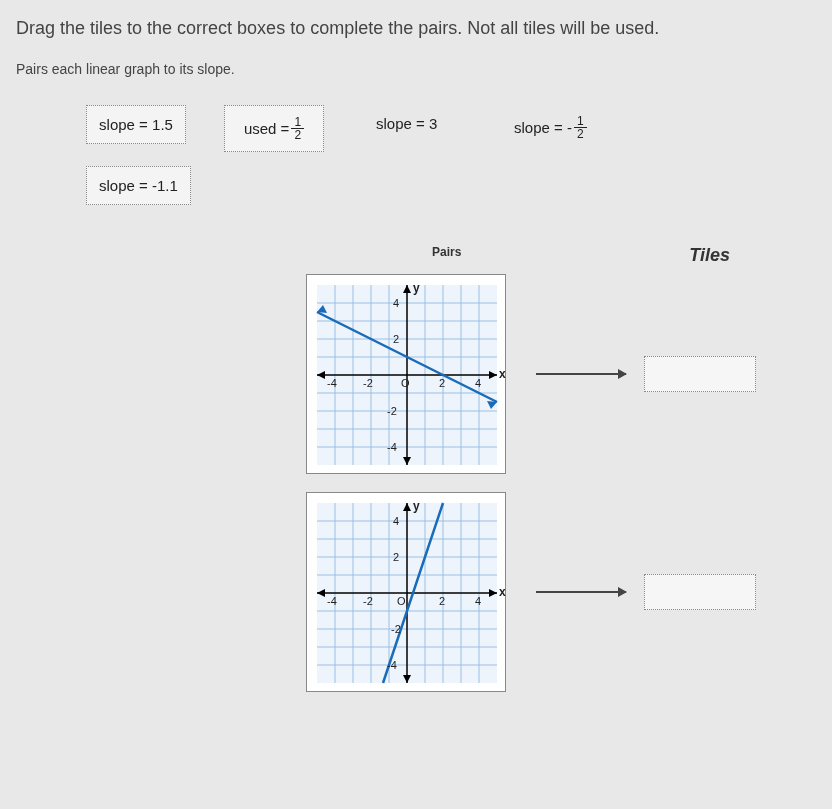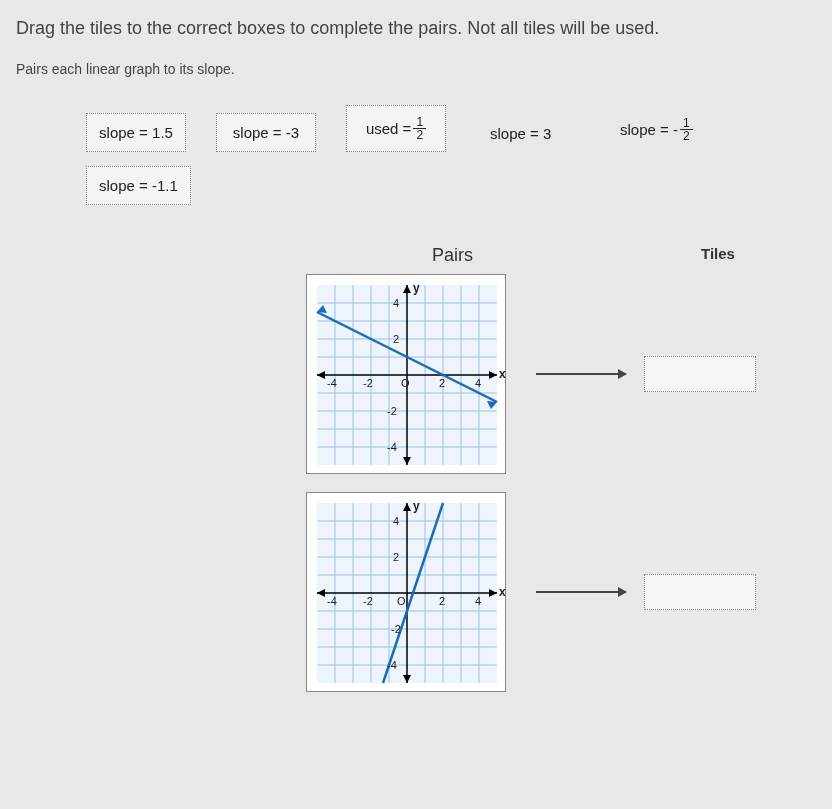--- a/index.html
+++ b/index.html
@@ -17,24 +17,24 @@
       color: #444;
       margin-bottom: 22px;
     }
     .subinstruction {
       font-size: 14px;
       color: #444;
       margin-bottom: 28px;
     }
     .tiles-row {
       display: flex;
-      gap: 30px;
+      gap: 38px;
       margin-left: 70px;
       margin-bottom: 14px;
-      align-items: flex-end;
+      align-items: flex-start;
     }
     .tiles-row2 {
       margin-left: 70px;
       margin-bottom: 40px;
     }
     .tile {
       border: 1px dotted #888;
       background: #f4f4f4;
       padding: 10px 12px;
       font-size: 15px;
@@ -63,27 +63,28 @@
       margin-left: 2px;
     }
     .frac .num { border-bottom: 1px solid #222; padding: 0 3px; }
     .frac .den { padding: 0 3px; }
     .headers {
       display: flex;
       margin-bottom: 8px;
     }
     .header-pairs {
       margin-left: 416px;
-      font-weight: normal;
-      font-size: 18px;
+      font-weight: bold;
+      font-size: 12px;
     }
     .header-tiles {
       margin-left: 228px;
       font-weight: bold;
-      font-size: 15px;
+      font-size: 18px;
+      font-style: italic;
     }
     .pair-row {
       display: flex;
       align-items: center;
       margin-bottom: 18px;
       margin-left: 290px;
     }
     .graph-box {
       width: 200px;
       height: 200px;
@@ -126,21 +127,20 @@
     }
   </style>
 </head>
 <body>
 
 <div class="instruction">Drag the tiles to the correct boxes to complete the pairs. Not all tiles will be used.</div>
 <div class="subinstruction">Pairs each linear graph to its slope.</div>
 
 <div class="tiles-row">
   <div class="tile">slope = 1.5</div>
-  <div class="tile">slope = -3</div>
   <div class="tile">
     <span>used = </span>
     <span class="frac">
       <span class="num">1</span>
       <span class="den">2</span>
     </span>
   </div>
   <div class="tile-plain">slope = 3</div>
   <div class="tile-plain">
     <span>slope = -</span>

